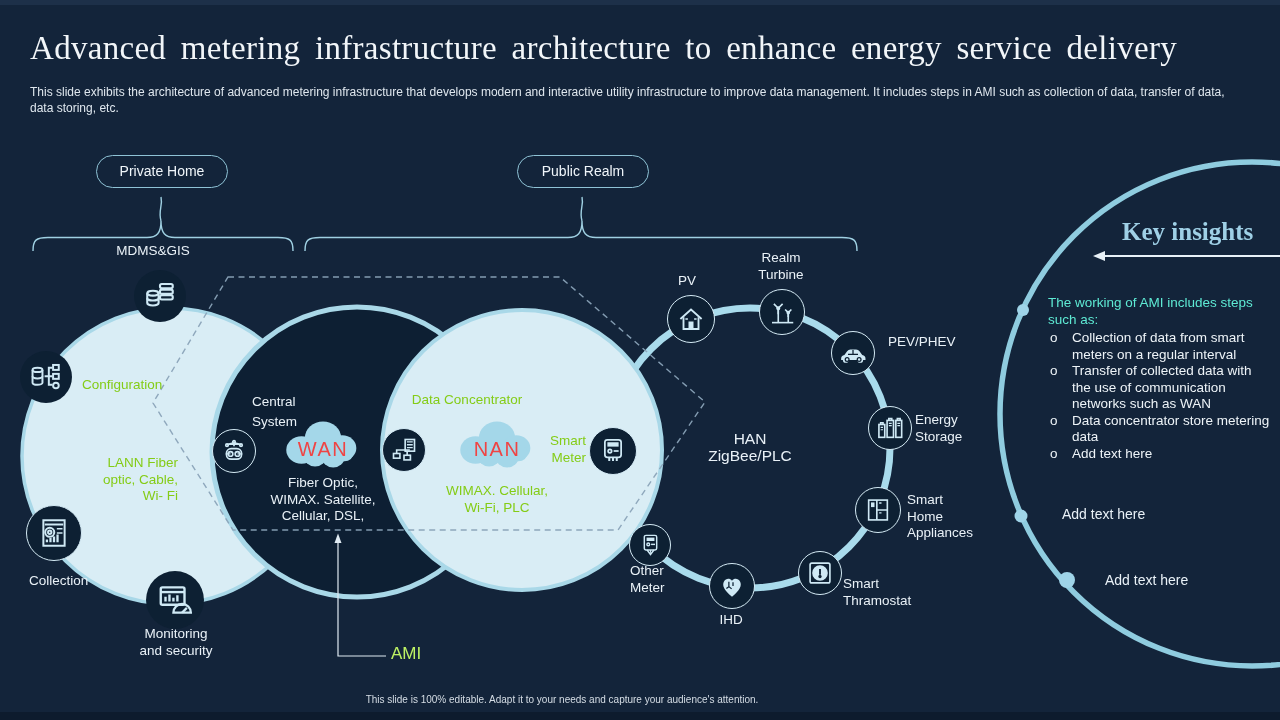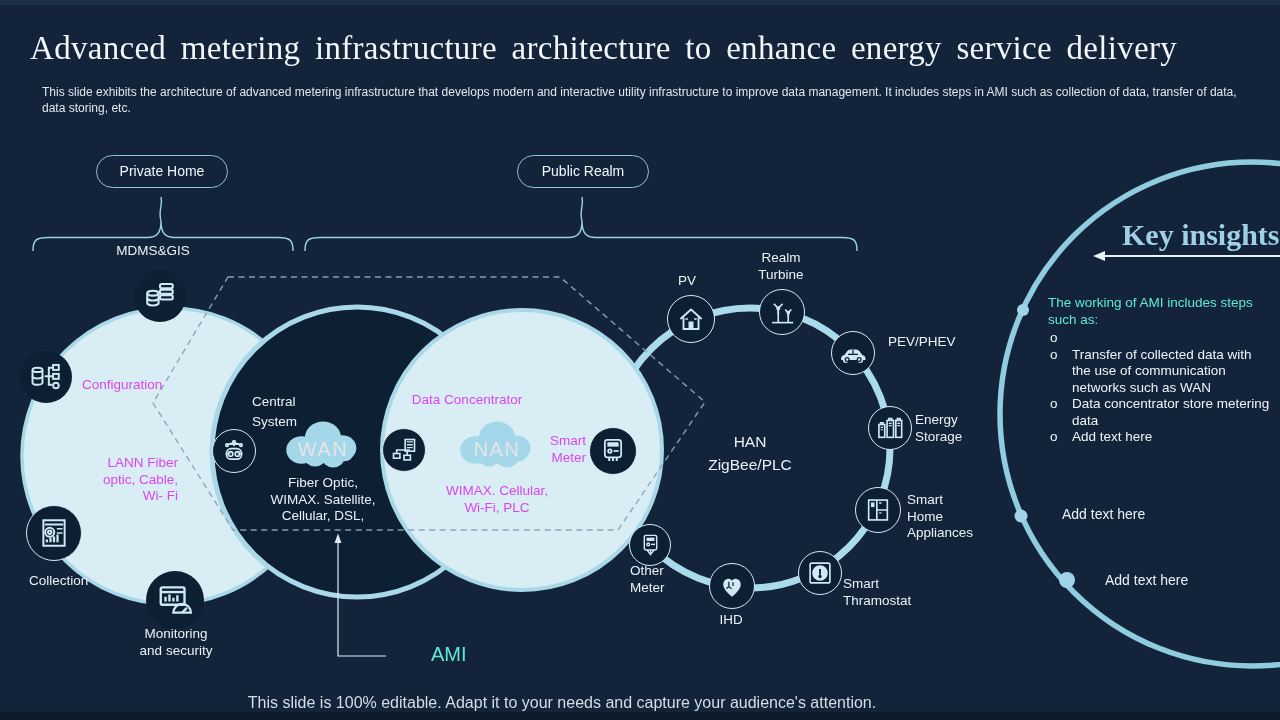--- a/index.html
+++ b/index.html
@@ -3,32 +3,32 @@
 <meta charset="utf-8">
 <style>
   html,body{margin:0;padding:0;background:#0a1526;}
   .slide{position:relative;width:1280px;height:720px;background:#13243a;overflow:hidden;
          font-family:"Liberation Sans",sans-serif;}
   .abs{position:absolute;}
   .topstrip{left:0;top:0;width:1280px;height:5px;background:#1d3049;}
   .botstrip{left:0;top:712px;width:1280px;height:8px;background:#0d1b2d;}
   .title{left:30px;top:30px;width:1230px;font-family:"Liberation Serif",serif;
          font-size:33px;color:#f2f6f9;word-spacing:6px;letter-spacing:.3px;white-space:nowrap;}
-  .subtitle{left:42px;top:84px;width:1218px;font-size:12px;line-height:16px;color:#dfe7ee;}
-  .footer{left:0;top:694px;width:1124px;text-align:center;font-size:16px;color:#d5dde5;}
+  .subtitle{left:30px;top:84px;width:1218px;font-size:12px;line-height:16px;color:#dfe7ee;}
+  .footer{left:0;top:694px;width:1124px;text-align:center;font-size:10px;color:#d5dde5;}
   .badge{width:130px;height:31px;line-height:31px;text-align:center;border:1.5px solid #8fc3d6;
          border-radius:17px;color:#f0f6fa;font-size:14px;}
   .lbl{font-size:13.5px;line-height:16.5px;color:#e9f1f7;white-space:pre-line;}
-  .lbl.dark{color:#d946ef;}
+  .lbl.dark{color:#84cc16;}
   .lbl.c{transform:translateX(-50%);text-align:center;}
   .lbl.r{text-align:right;}
-  .cloudtxt{font-size:20px;letter-spacing:1.5px;color:#e5e5e5;transform:translateX(-50%);}
-  .hanlbl{font-size:15.5px;line-height:23px;}
-  .ami{font-size:20px;color:#5eead4;margin-left:40px;}
-  .ki-title{font-family:"Liberation Serif",serif;font-weight:bold;font-size:30px;color:#9fd0e6;}
+  .cloudtxt{font-size:20px;letter-spacing:1.5px;color:#ef4444;transform:translateX(-50%);}
+  .hanlbl{font-size:15.5px;line-height:17px;}
+  .ami{font-size:17px;color:#bef264;}
+  .ki-title{font-family:"Liberation Serif",serif;font-weight:bold;font-size:25px;color:#9fd0e6;}
   .ki-text{font-size:13.5px;line-height:16.5px;color:#5eead4;width:212px;}
   .ki-list{left:1048px;top:330px;width:222px;}
   .ki-li{display:flex;font-size:13.5px;line-height:16.5px;color:#eef4f8;}
   .ki-li .m{width:22px;flex:none;padding-left:2px;}
   .icon{border-radius:50%;background:#0d2033;display:flex;align-items:center;justify-content:center;}
   .icon.ring{border:1.5px solid #d5ebf5;}
   .icon svg{display:block;}
 </style>
 </head>
 <body>
@@ -306,20 +306,21 @@
 Thramostat</div>
   <div class="abs lbl c" style="left:731px;top:612px">IHD</div>
   <div class="abs lbl" style="left:630px;top:563px">Other
 Meter</div>
 
   <div class="abs ki-title" style="left:1122px;top:218px">Key insights</div>
   <div class="abs ki-text" style="left:1048px;top:295px">The working of AMI includes steps such as:</div>
   <div class="abs ki-list">
     <div class="ki-li">
         <span class="m">o</span>
+        <span>Collection of data from smart meters on a regular interval</span>
       </div>
     <div class="ki-li">
         <span class="m">o</span>
         <span>Transfer of collected data with the use of communication networks such as WAN</span>
       </div>
     <div class="ki-li">
         <span class="m">o</span>
         <span>Data concentrator store metering data</span>
       </div>
     <div class="ki-li">

